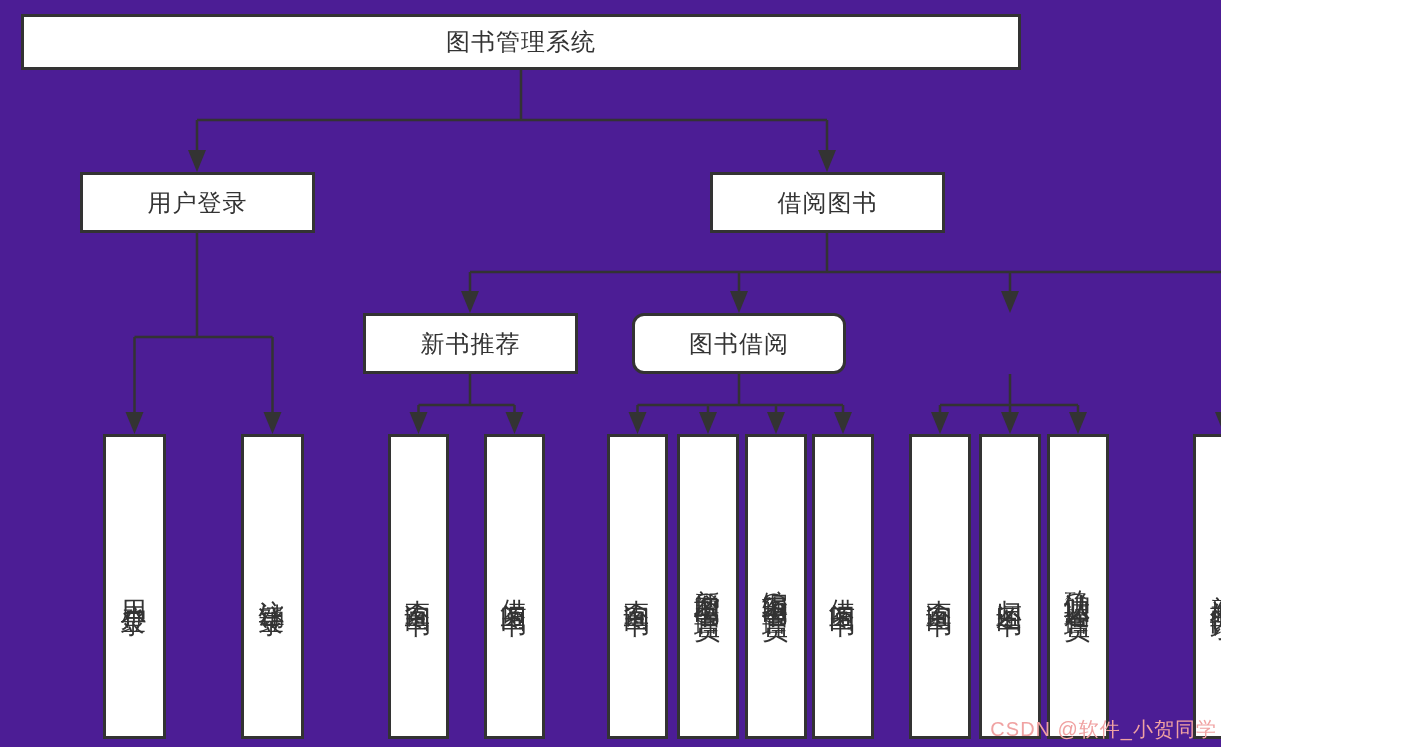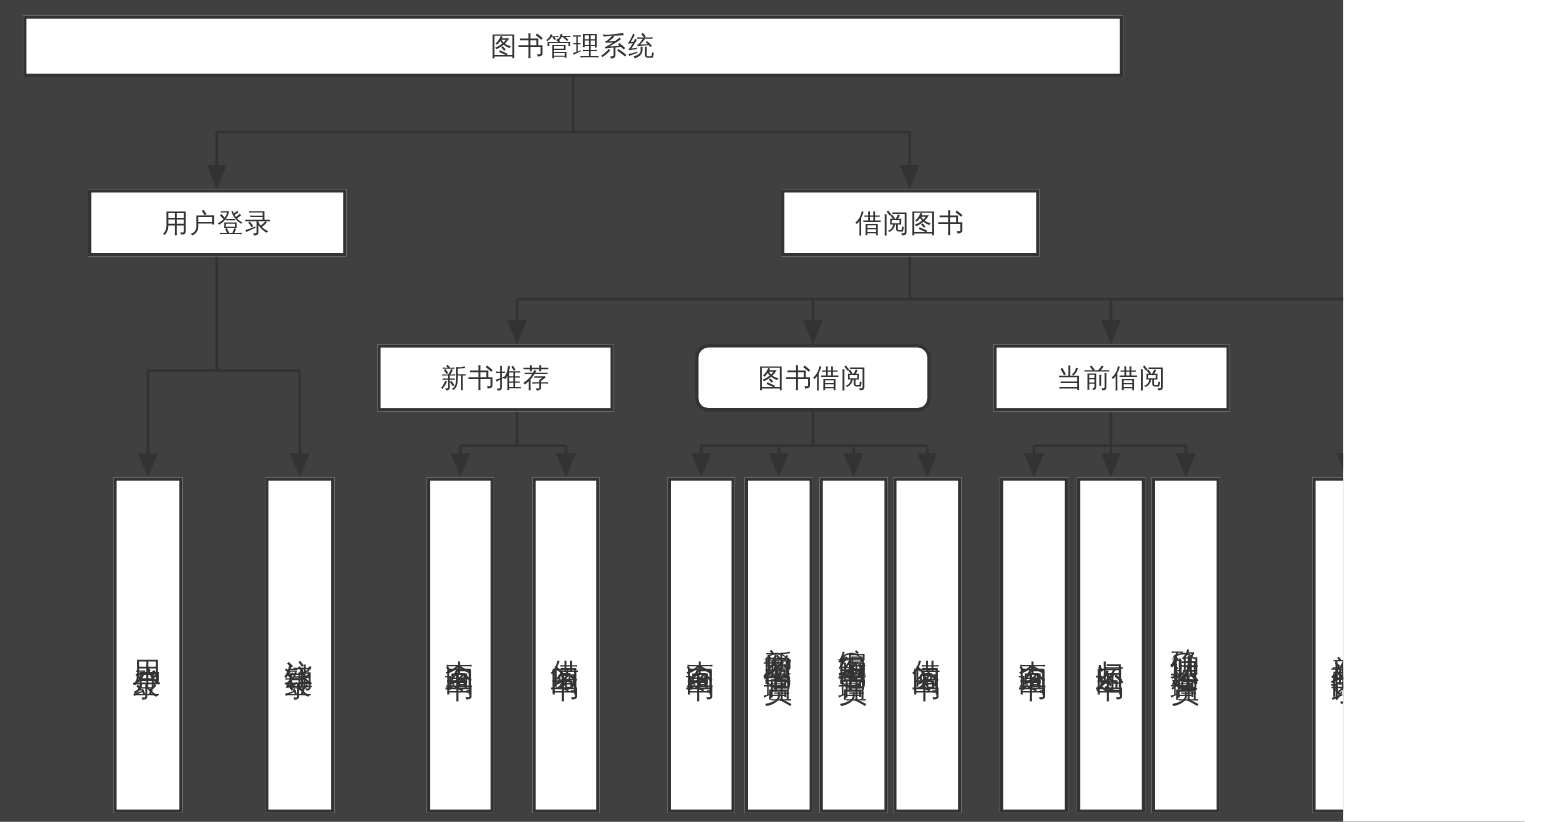--- a/index.html
+++ b/index.html
@@ -4,21 +4,21 @@
 <style>
   html, body { margin: 0; padding: 0; }
   body {
     font-family: "Liberation Sans", sans-serif;
     background: #ffffff;
   }
   .canvas {
     position: relative;
     width: 1221px;
     height: 747px;
-    background: #404040;
+    background: #4c1d95;
     overflow: hidden;
   }
   .wires {
     position: absolute;
     left: 0; top: 0;
     width: 1405px; height: 747px;
   }
   .node {
     position: absolute;
     box-sizing: border-box;
@@ -37,21 +37,21 @@
     writing-mode: vertical-rl;
     text-orientation: mixed;
     font-size: 26px;
     letter-spacing: 4px;
     white-space: normal;
   }
   
   #n-root            { left: 21px;   top: 14px;  width: 1000px; height: 56px; }
   #n-user-login      { left: 80px;   top: 172px; width: 235px;  height: 61px; }
   #n-book-mgmt       { left: 710px;  top: 172px; width: 235px;  height: 61px; }
-  #n-new-book        { left: 343px;  top: 313px; width: 215px;  height: 61px; }
+  #n-new-book        { left: 363px;  top: 313px; width: 215px;  height: 61px; }
   #n-book-borrow     { left: 632px;  top: 313px; width: 214px;  height: 61px; border-radius: 12px; }
   #n-current-borrow  { left: 903px;  top: 313px; width: 215px;  height: 61px; }
   #n-borrow-records  { left: 1173px; top: 313px; width: 215px;  height: 61px; }
   #l1  { left: 103px;  top: 434px; width: 63px; height: 305px; }
   #l2  { left: 241px;  top: 434px; width: 63px; height: 305px; }
   #l3  { left: 388px;  top: 434px; width: 61px; height: 305px; }
   #l4  { left: 484px;  top: 434px; width: 61px; height: 305px; }
   #l5  { left: 607px;  top: 434px; width: 61px; height: 305px; }
   #l6  { left: 677px;  top: 434px; width: 62px; height: 305px; }
   #l7  { left: 745px;  top: 434px; width: 62px; height: 305px; }
@@ -121,33 +121,33 @@
     </g>
   </svg>
 
   <div class="node" id="n-root">图书管理系统</div>
 
   <div class="node" id="n-user-login">用户登录</div>
   <div class="node" id="n-book-mgmt">借阅图书</div>
 
   <div class="node" id="n-new-book">新书推荐</div>
   <div class="node" id="n-book-borrow">图书借阅</div>
-  <div class="node" id="n-current-borrow">当前借阅</div>
 
   <div class="node vnode" id="l1">用户登录</div>
   <div class="node vnode" id="l2">注销登录</div>
 
   <div class="node vnode" id="l3">查询图书</div>
   <div class="node vnode" id="l4">借阅图书</div>
 
   <div class="node vnode" id="l5">查询图书</div>
   <div class="node vnode" id="l6">新增图书（管理员）</div>
   <div class="node vnode" id="l7">编辑图书（管理员）</div>
   <div class="node vnode" id="l8">借阅图书</div>
 
   <div class="node vnode" id="l9">查询图书</div>
   <div class="node vnode" id="l10">归还图书</div>
   <div class="node vnode" id="l11">确认归还（管理员）</div>
 
   <div class="node vnode" id="l12">新增借阅记录</div>
   <div class="node vnode" id="l13">查询借阅记录</div>
 
+  <div class="watermark">CSDN @软件_小贺同学</div>
 </div>
 
 </body></html>

